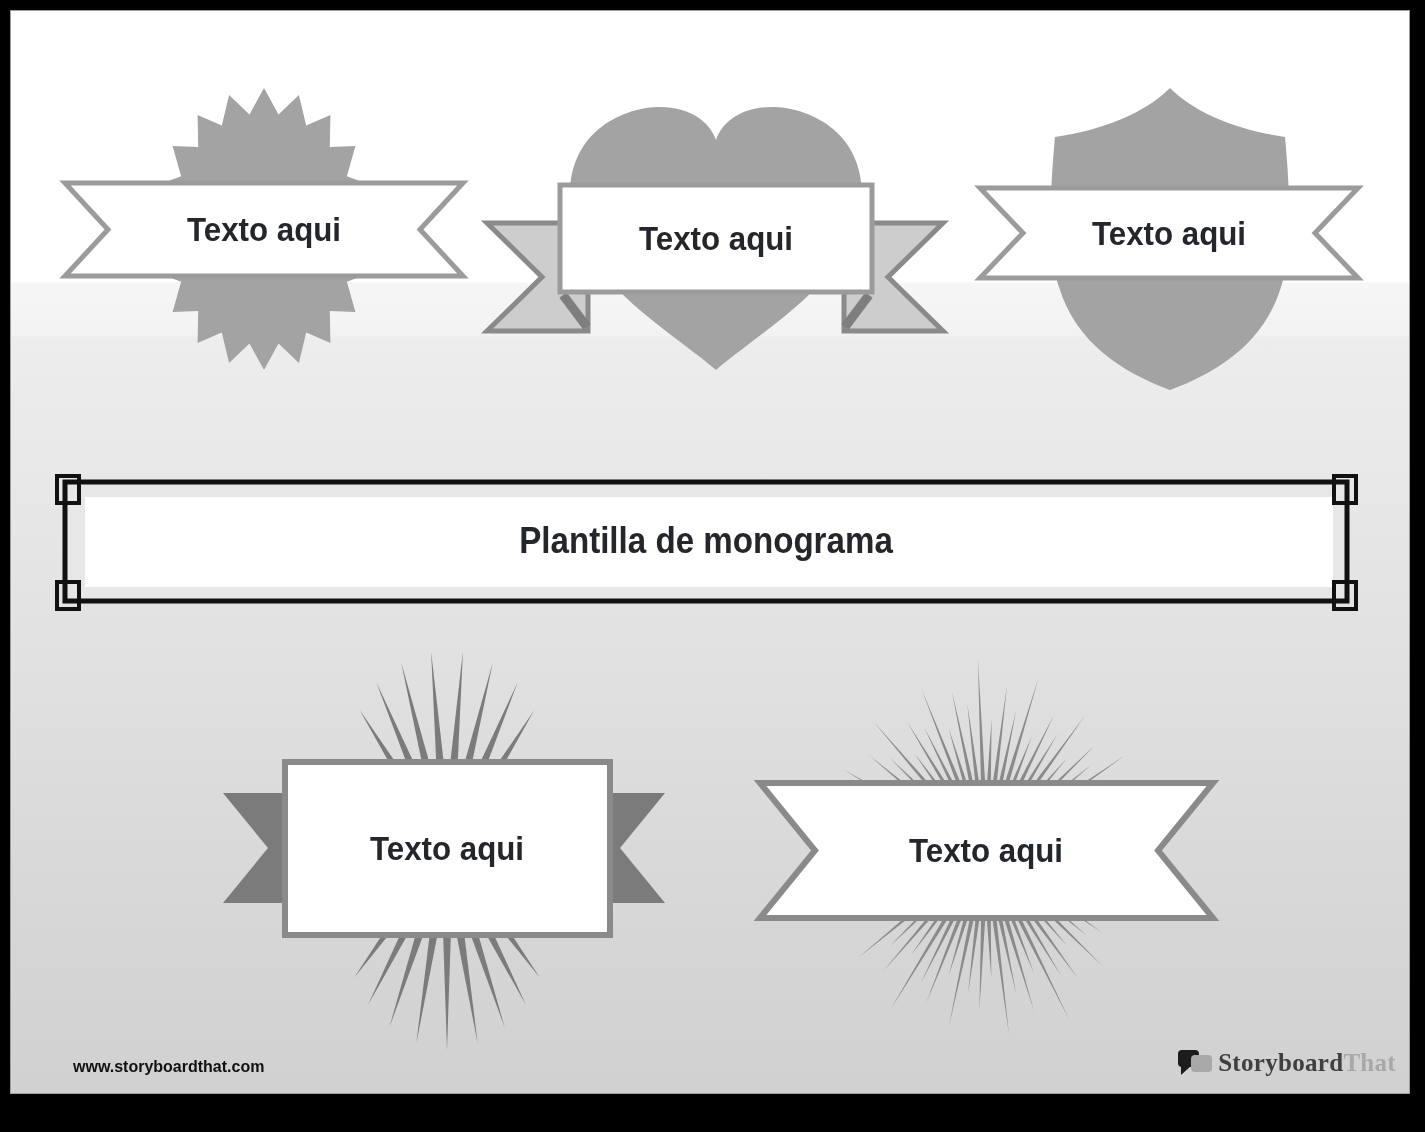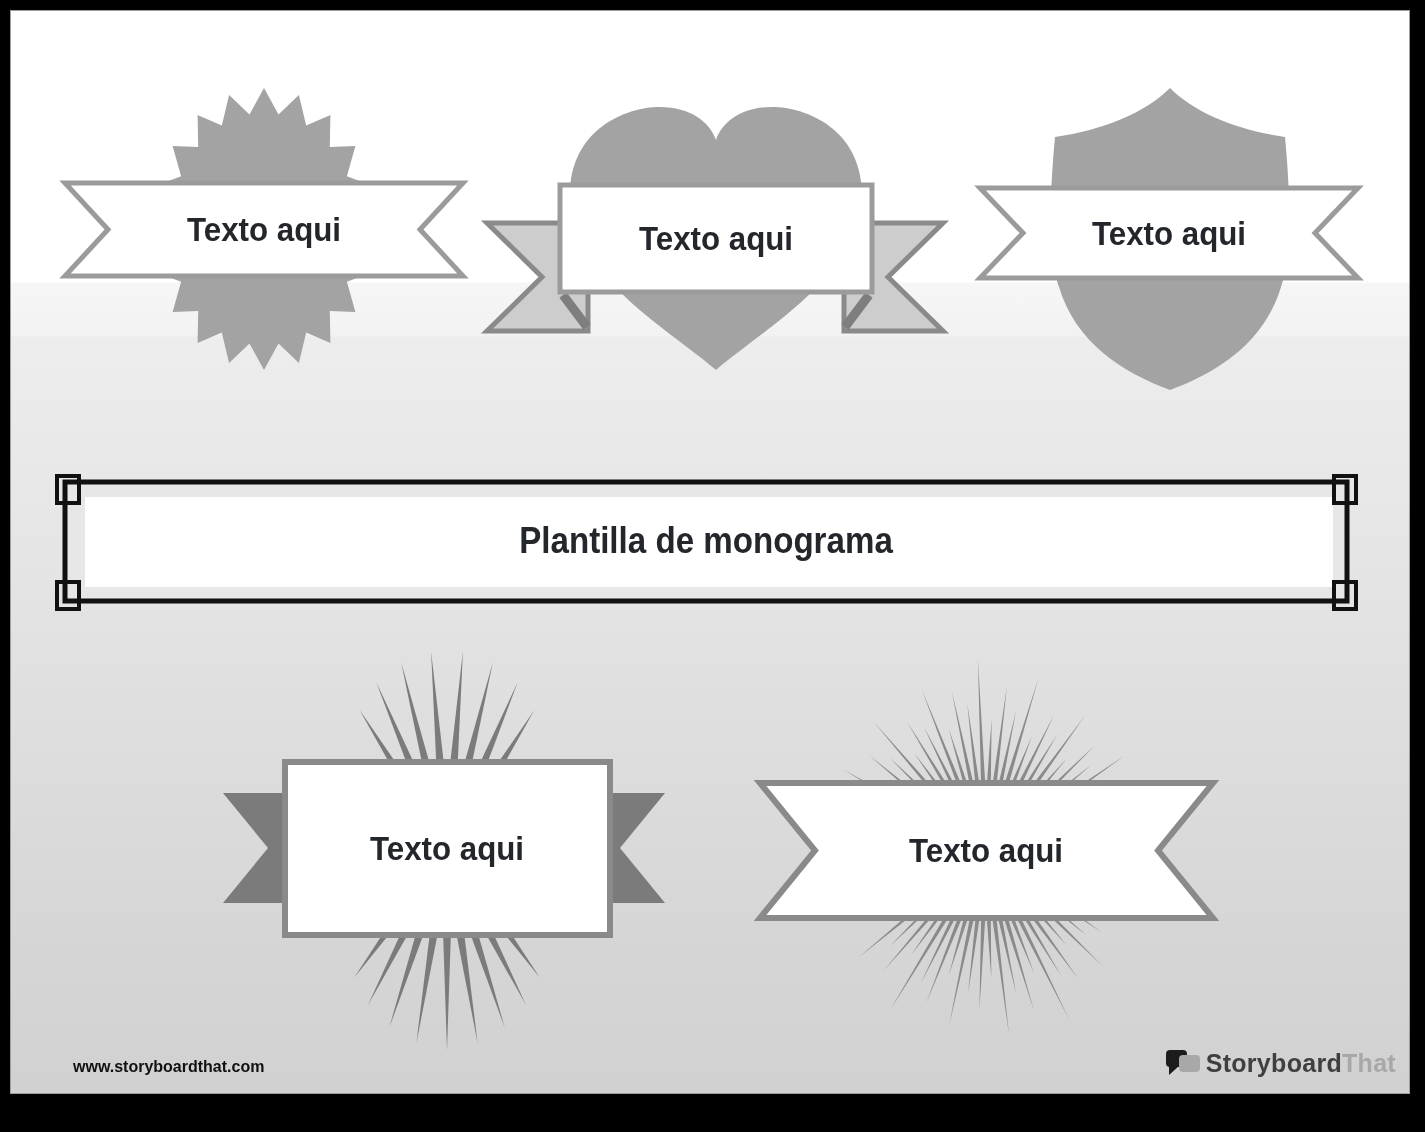--- a/index.html
+++ b/index.html
@@ -31,21 +31,21 @@
     position:absolute;height:48px;line-height:48px;text-align:center;
     font-weight:bold;font-size:34px;color:var(--text-dark);
     transform:scaleX(.92);white-space:nowrap;letter-spacing:0;
   }
   .title-label{font-size:36px;}
   .footer-url{
     position:absolute;left:17px;top:1048px;font-size:16px;font-weight:bold;
     color:#101010;letter-spacing:0;margin-left:46px;
   }
   .logo{position:absolute;right:14px;top:1038px;display:flex;align-items:center;gap:5px;}
-  .logo-text{font-size:25px;font-weight:600;letter-spacing:.3px;white-space:nowrap;}
+  .logo-text{font-size:25px;font-weight:600;letter-spacing:.3px;white-space:nowrap;font-family:Liberation Serif, serif;}
   .logo-storyboard{color:var(--logo-dark);}
   .logo-that{color:var(--logo-gray);}
   .bubble-dark{fill:#1c1c1c;}
   .bubble-gray{fill:var(--logo-gray);}
 </style>
 </head>
 <body>
 
 <div class="page">
 

